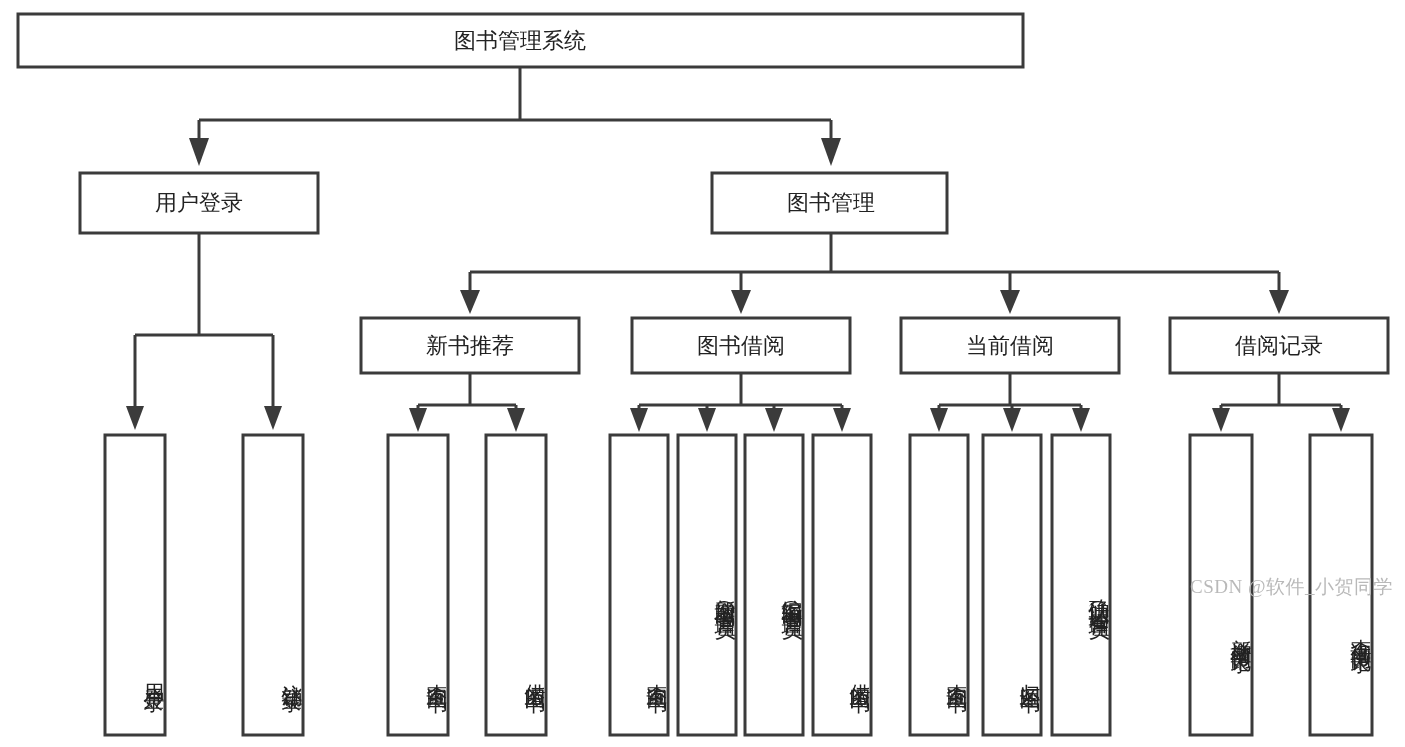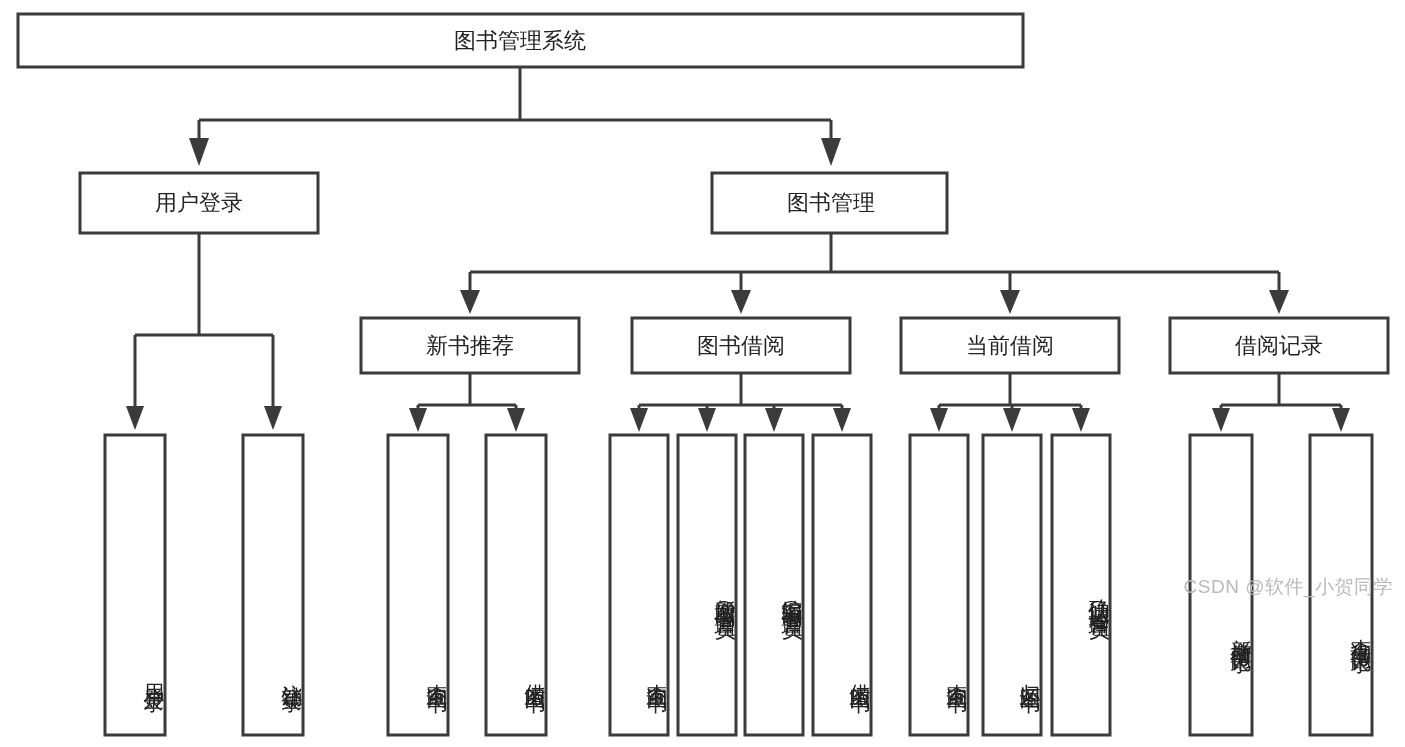--- a/index.html
+++ b/index.html
@@ -47,21 +47,21 @@
     font-family: "DejaVu Sans", "Liberation Sans", sans-serif;
     font-size: 22px;
     fill: #222222;
     text-anchor: middle;
     dominant-baseline: middle;
   }
   .watermark {
     position: absolute;
     right: 12px;
     bottom: 6px;
-    font-family: Liberation Sans, sans-serif;
+    font-family: Liberation Serif, serif;
     font-size: 19px;
     color: #b9b9b9;
     white-space: nowrap;
     letter-spacing: 0.5px;
     pointer-events: none;
   }
   
   .vlabel {
     position: absolute;
     writing-mode: vertical-rl;

